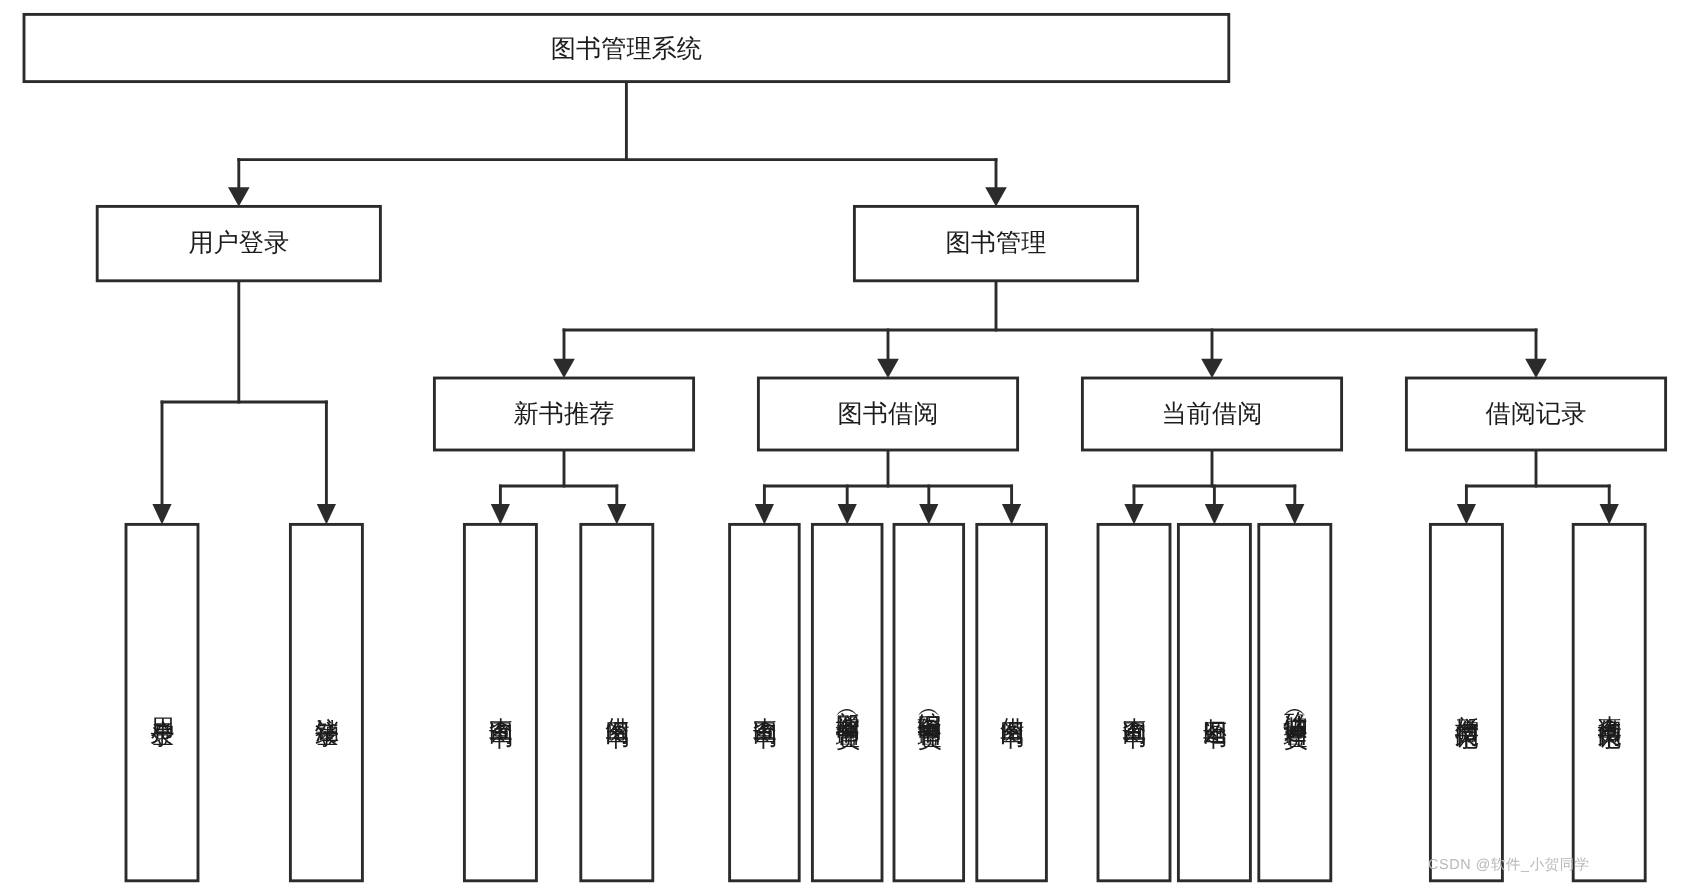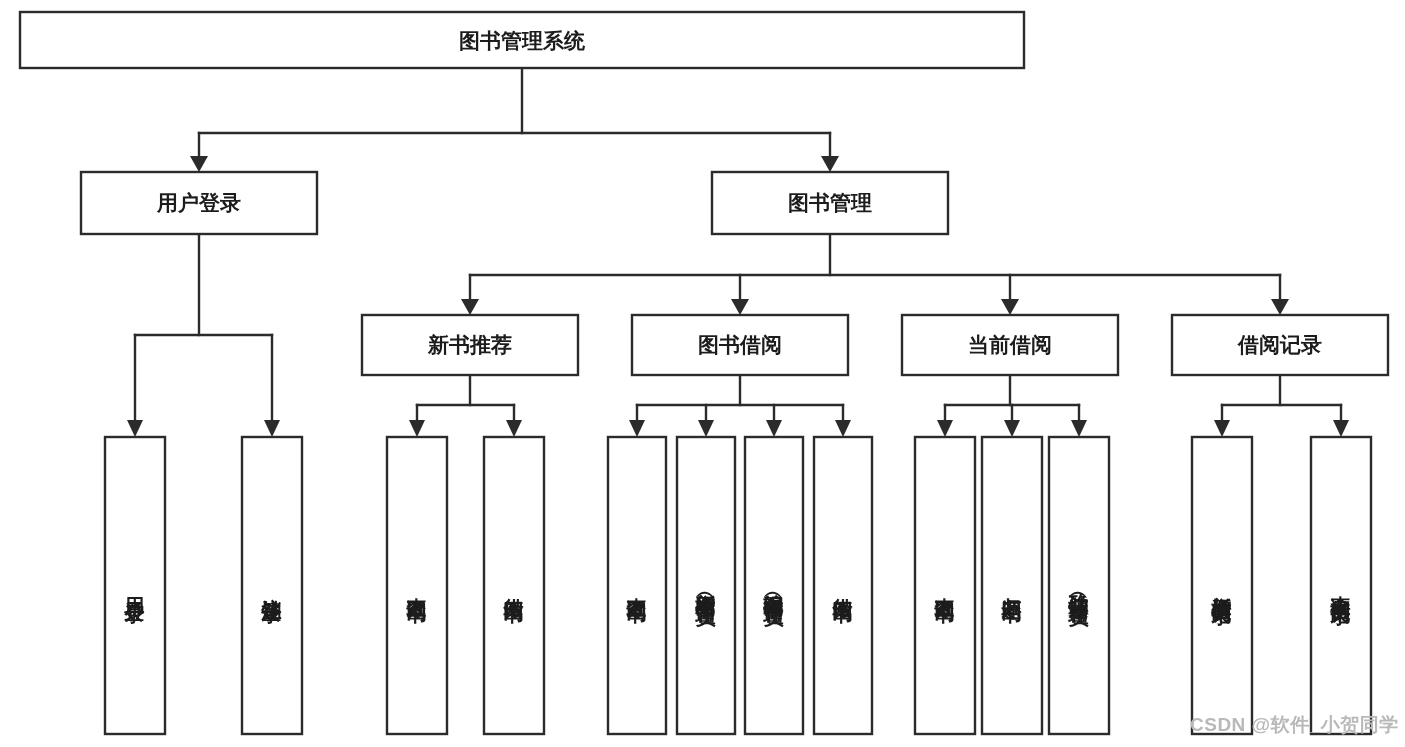--- a/index.html
+++ b/index.html
@@ -11,21 +11,20 @@
     width: 1405px;
     height: 747px;
     font-family: "Liberation Sans", "DejaVu Sans", sans-serif;
     overflow: hidden;
   }
   #diagram-root {
     position: relative;
     width: 1405px;
     height: 747px;
     background: #ffffff;
-    font-weight: bold;
   }
   svg.diagram-canvas {
     position: absolute;
     top: 0;
     left: 0;
     width: 1405px;
     height: 747px;
   }
   .node-box {
     fill: #ffffff;
@@ -61,21 +60,21 @@
     color: #1c1c1c;
     white-space: nowrap;
     text-align: center;
     pointer-events: none;
   }
   .watermark {
     position: absolute;
     left: 1190px;
     top: 712px;
     font-family: "Liberation Sans", "DejaVu Sans", sans-serif;
-    font-size: 19px;
+    font-size: 12px;
     color: #b9b9b9;
     white-space: nowrap;
     letter-spacing: 0.5px;
   }
 </style>
 </head>
 <body>
 
 <div id="diagram-root">
 

